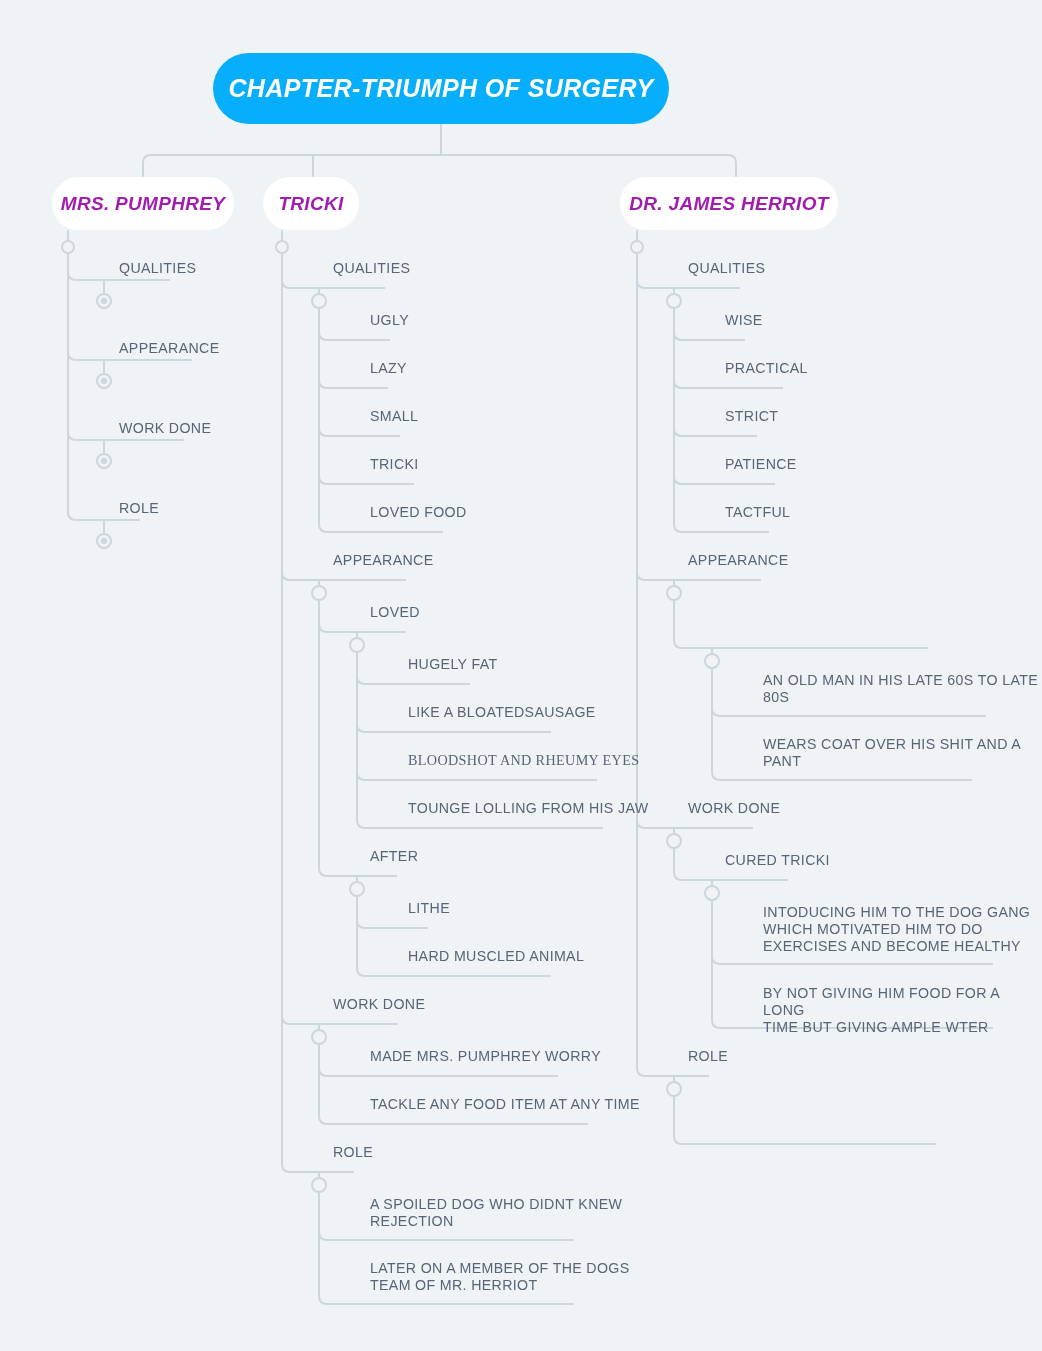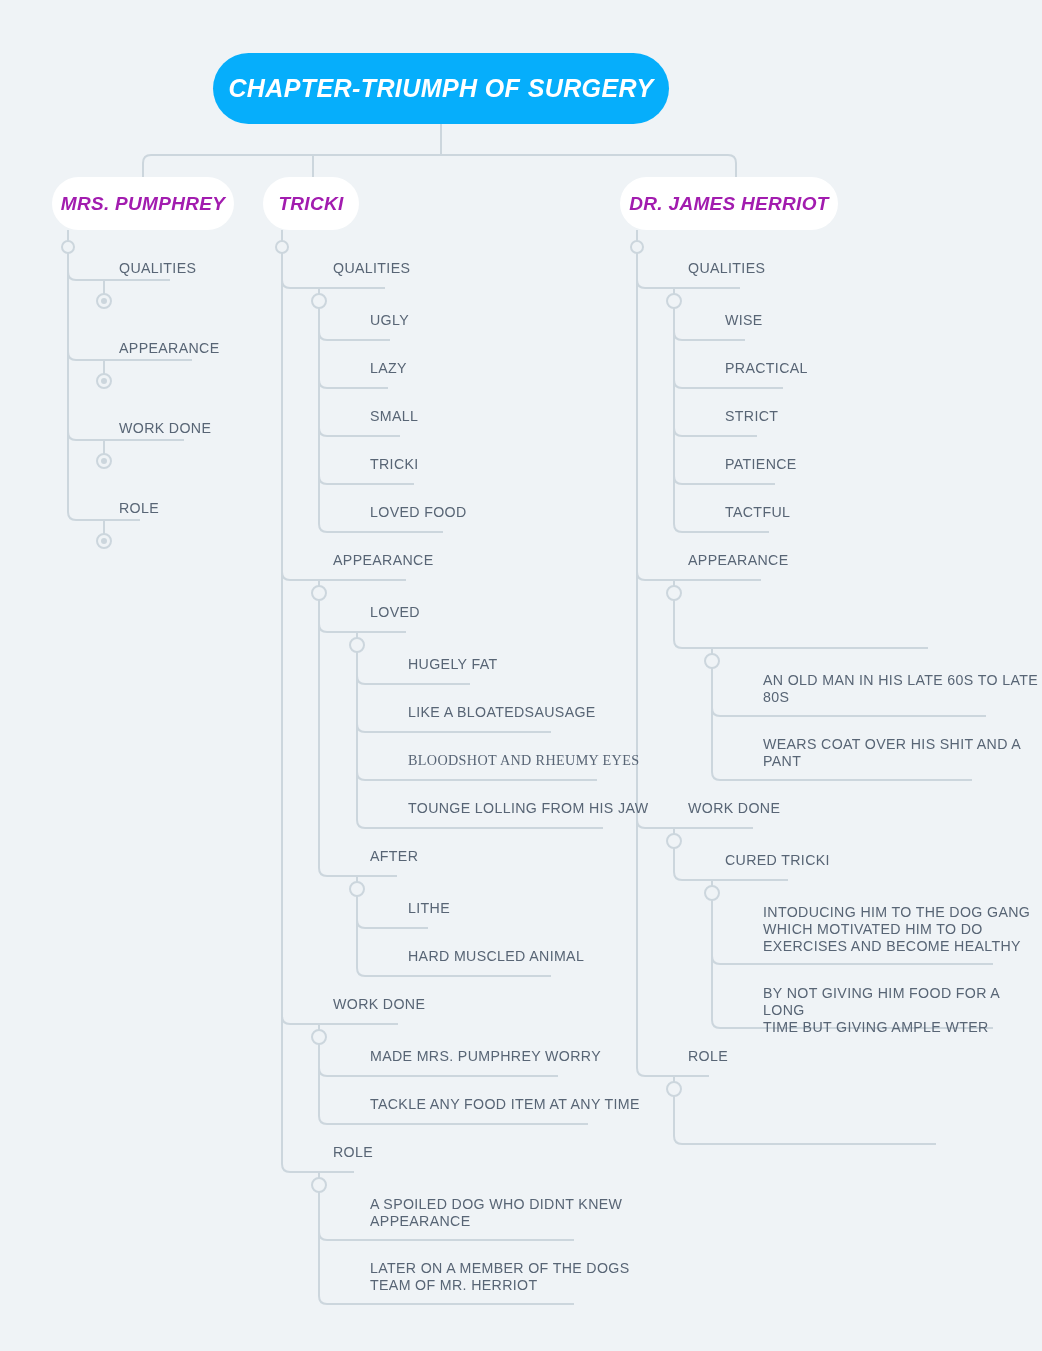--- a/index.html
+++ b/index.html
@@ -245,21 +245,21 @@
   <div class="topic" style="left:345px; top:848px;">AFTER</div>
   <div class="topic" style="left:383px; top:900px;">LITHE</div>
   <div class="topic" style="left:383px; top:948px;">HARD MUSCLED ANIMAL</div>
 
   <div class="topic cat" style="left:308px; top:996px;">WORK DONE</div>
   <div class="topic" style="left:345px; top:1048px;">MADE MRS. PUMPHREY WORRY</div>
   <div class="topic" style="left:345px; top:1096px;">TACKLE ANY FOOD ITEM AT ANY TIME</div>
 
   <div class="topic cat" style="left:308px; top:1144px;">ROLE</div>
   <div class="topic" style="left:345px; top:1196px;">A SPOILED DOG WHO DIDNT KNEW
-APPEARANCE</div>
+REJECTION</div>
   <div class="topic" style="left:345px; top:1260px;">LATER ON A MEMBER OF THE DOGS
 TEAM OF MR. HERRIOT</div>
 
   <div class="topic cat" style="left:663px; top:260px;">QUALITIES</div>
   <div class="topic" style="left:700px; top:312px;">WISE</div>
   <div class="topic" style="left:700px; top:360px;">PRACTICAL</div>
   <div class="topic" style="left:700px; top:408px;">STRICT</div>
   <div class="topic" style="left:700px; top:456px;">PATIENCE</div>
   <div class="topic" style="left:700px; top:504px;">TACTFUL</div>
 

